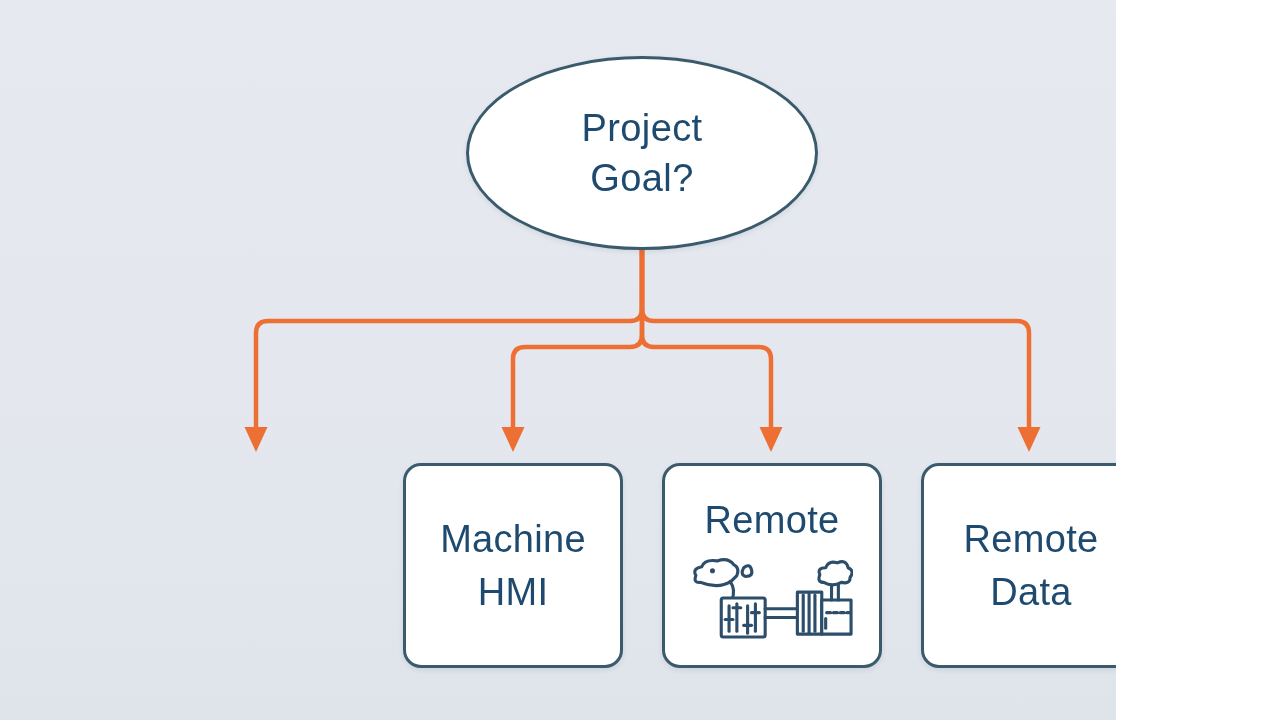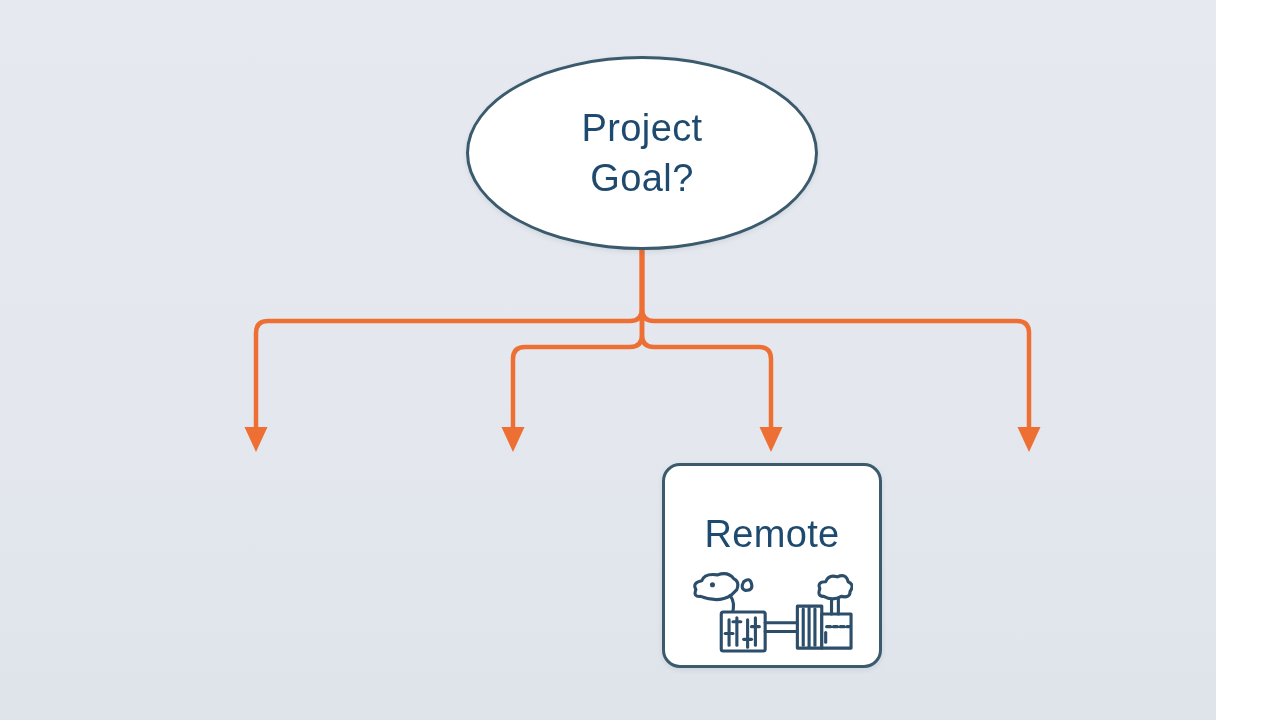--- a/index.html
+++ b/index.html
@@ -1,20 +1,20 @@
 <!DOCTYPE html>
 <html><head>
 <meta charset="utf-8">
 <style>
   html, body { margin: 0; padding: 0; }
   body { font-family: "Liberation Sans", sans-serif; }
 
   .stage {
     position: relative;
-    width: 1216px;
+    width: 1116px;
     height: 720px;
     overflow: hidden;
     background: linear-gradient(180deg, #e6e9f0 0%, #e4e8ee 55%, #dfe4eb 100%);
   }
 
   .connectors {
     position: absolute;
     left: 0; top: 0;
     width: 1280px; height: 720px;
     pointer-events: none;
@@ -48,21 +48,21 @@
     border-radius: 18px;
     font-size: 38px;
     line-height: 1.38;
     letter-spacing: 0.3px;
   }
   .box .label { max-width: 190px; }
   .ellipse .label { max-width: 190px; }
 
   .box-1 { left: 144px; }
   .box-2 { left: 403px; }
-  .box-3 { left: 662px; flex-direction: column; justify-content: flex-start; padding-top: 42px; }
+  .box-3 { left: 662px; flex-direction: column; justify-content: flex-start; padding-top: 28px; }
   .box-4 { left: 921px; }
 
   .doodle {
     width: 162px;
     height: 84px;
     margin-top: 10px;
     flex: 0 0 auto;
   }
 </style>
 </head>
@@ -83,20 +83,23 @@
       <path d="M771 452 L759.5 427 L782.5 427 Z"></path>
       <path d="M1029 452 L1017.5 427 L1040.5 427 Z"></path>
     </g>
   </svg>
 
   <div class="node ellipse">
     <span class="label">Project Goal?</span>
   </div>
 
 
+  <div class="node box box-2">
+    <span class="label">Machine HMI</span>
+  </div>
 
   <div class="node box box-3">
     <span class="label">Remote</span>
 
     <svg class="doodle" viewBox="0 0 166 84" aria-hidden="true">
       <g fill="none" stroke-width="3.2" stroke-linecap="round" stroke-linejoin="round" stroke="#2d4e6b">
 
         <g>
           <path fill="#ffffff" d="M10 26 Q2 27 5 19 Q1 12 11 10 Q14 2 27 4 Q38 0 44 8 Q50 11 47 19 L41 25 Q28 33 10 26 Z"></path>
           <path d="M40 25 Q46 33 42 44"></path>
@@ -135,14 +138,17 @@
           <path d="M151 44 L151 28"></path>
           <path fill="#ffffff" d="M136 26 Q129 26 132 18 Q129 11 138 11 Q141 3 150 6 Q159 2 161 11 Q168 14 163 21 Q163 28 154 26 Q145 31 136 26 Z"></path>
         </g>
       </g>
       <g stroke="none" fill="#2d4e6b">
         <circle cx="22" cy="14" r="2.6"></circle>
       </g>
     </svg>
   </div>
 
+  <div class="node box box-4">
+    <span class="label">Remote Data</span>
+  </div>
 
 </div>
 
 </body></html>

